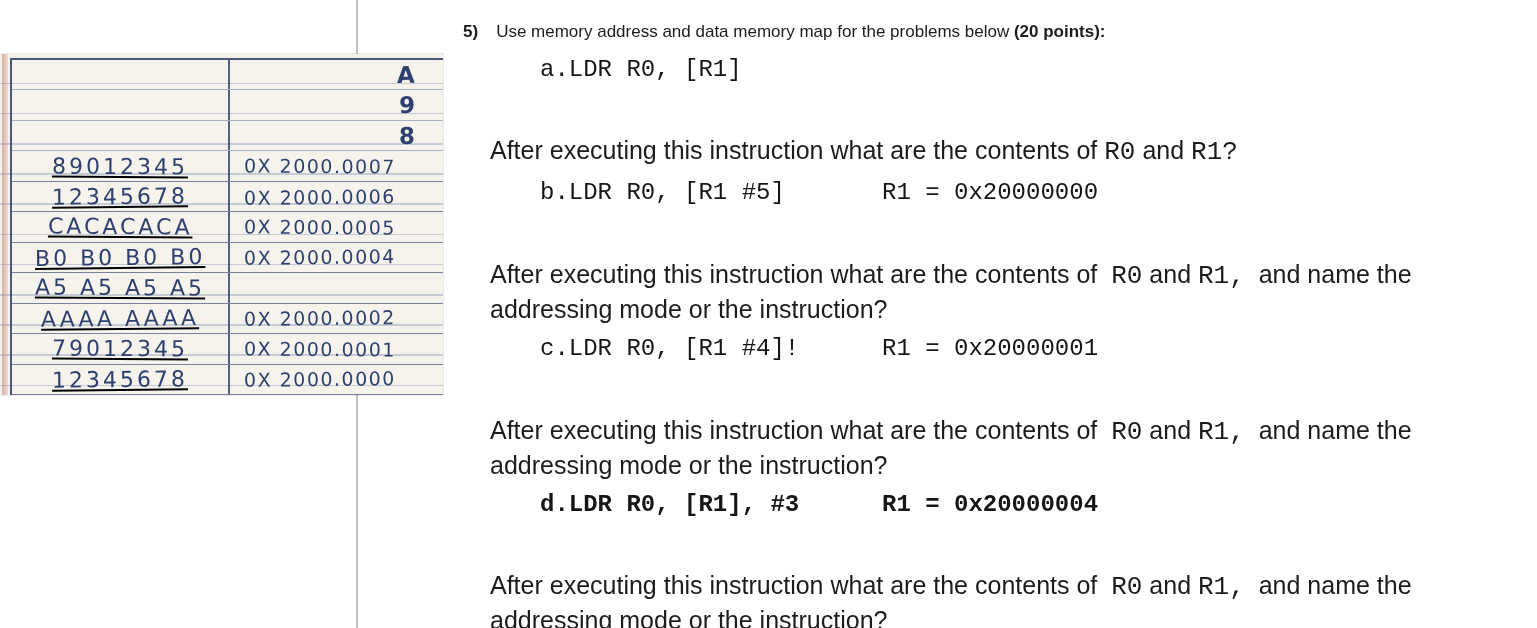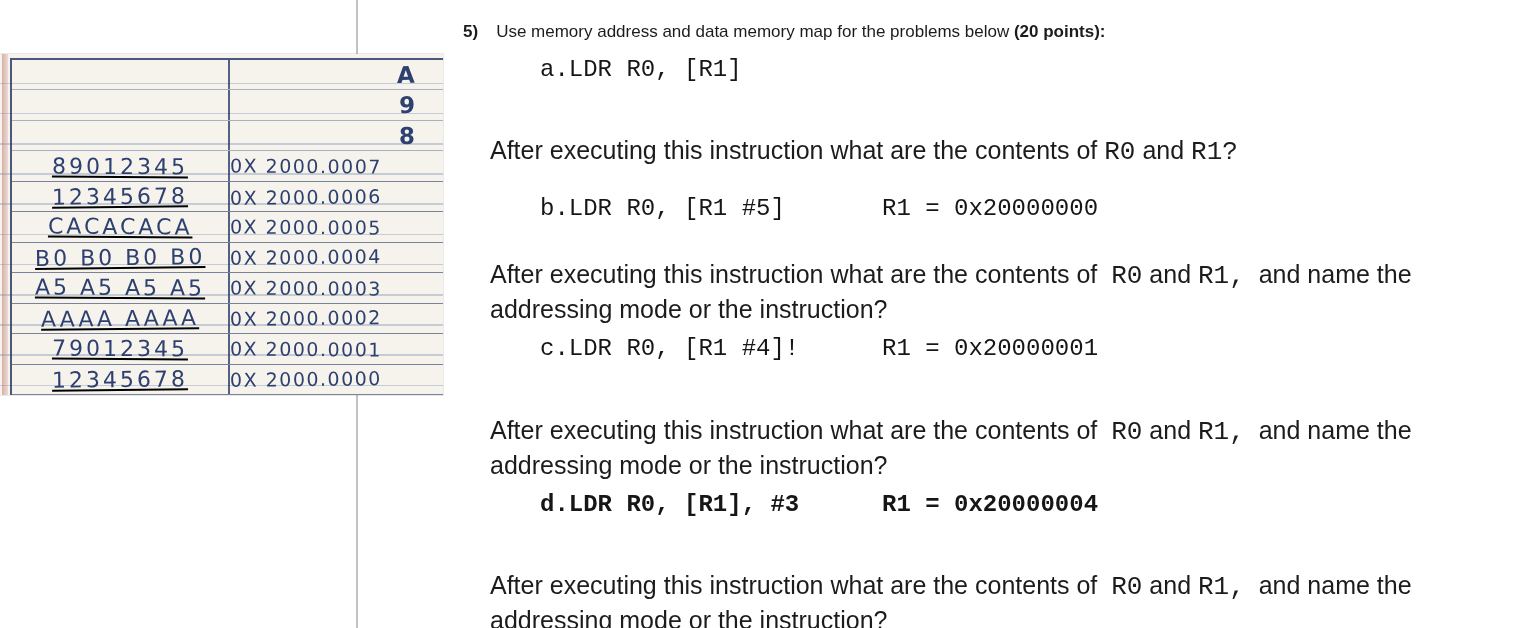--- a/index.html
+++ b/index.html
@@ -24,21 +24,21 @@
   .map-table { position:absolute; left:10px; top:4px; right:0; bottom:0;
                display:flex; flex-direction:column;
                border-top:2.5px solid rgba(44,60,106,.85);
                border-left:2.5px solid rgba(44,60,106,.85); z-index:4; }
   .map-row { flex:1; display:flex; align-items:center;
              border-bottom:1.6px solid rgba(44,60,106,.62); }
   .map-row.hdr { border-bottom:1.4px solid rgba(84,104,150,.48); }
   .cell-data { width:218px; height:100%; display:flex; align-items:center;
                justify-content:center; border-right:2px solid rgba(44,60,106,.8);text-decoration:underline; }
   .cell-addr { flex:1; height:100%; display:flex; align-items:center;
-               }
+               padding-left:14px; }
   .map-row.hdr .cell-addr { justify-content:flex-end; padding-right:28px; padding-left:0; }
   .hw { color:#2e4070; font-family:"DejaVu Sans", sans-serif; font-size:22px;
         letter-spacing:3px; white-space:nowrap; }
   .hw.addr { font-size:19px; letter-spacing:1.5px; }
   .hw.hdrv { font-size:23px; font-weight:bold; letter-spacing:0; }
   .map-row:nth-child(odd)  .hw { transform:rotate(-.6deg); }
   .map-row:nth-child(even) .hw { transform:rotate(.4deg); }
 
   
   .content { position:absolute; left:463px; top:0; width:1074px; height:628px; z-index:2;
@@ -49,21 +49,21 @@
   .intro-body { margin-left:18px; }
   .mono-line { position:absolute; left:0; width:100%; height:34px;
                font-family:"Liberation Mono", monospace; font-size:24px;
                line-height:34px; color:#161616; white-space:pre; }
   .mono-line .instr { position:absolute; left:77px; }
   .mono-line .reg   { position:absolute; left:419px; }
   .question { position:absolute; left:0; width:1047px; padding-left:27px;
               font-size:25px; line-height:33px; white-space:pre;margin-top:20px; }
   .question .m { font-family:"Liberation Mono", monospace; font-size:26px; }
   .pos-line-0 { top:53px; }  .pos-q-0 { top:114px; }
-  .pos-line-1 { top:192px; } .pos-q-1 { top:238px; }
+  .pos-line-1 { top:176px; } .pos-q-1 { top:238px; }
   .pos-line-2 { top:332px; } .pos-q-2 { top:394px; }
   .pos-line-3 { top:488px;font-weight:bold; } .pos-q-3 { top:549px; }
 </style>
 </head>
 <body>
 
 <div class="page">
 
   <div class="divider"></div>
 
@@ -117,23 +117,20 @@
             <span class="hw">B0 B0 B0 B0</span>
           </div>
           <div class="cell-addr">
             <span class="hw addr">0X 2000.0004</span>
           </div>
         </div>
         <div class="map-row">
           <div class="cell-data">
             <span class="hw">A5 A5 A5 A5</span>
           </div>
-          <div class="cell-addr">
-            <span class="hw addr">0X 2000.0003</span>
-          </div>
         </div>
         <div class="map-row">
           <div class="cell-data">
             <span class="hw">AAAA AAAA</span>
           </div>
           <div class="cell-addr">
             <span class="hw addr">0X 2000.0002</span>
           </div>
         </div>
         <div class="map-row">

